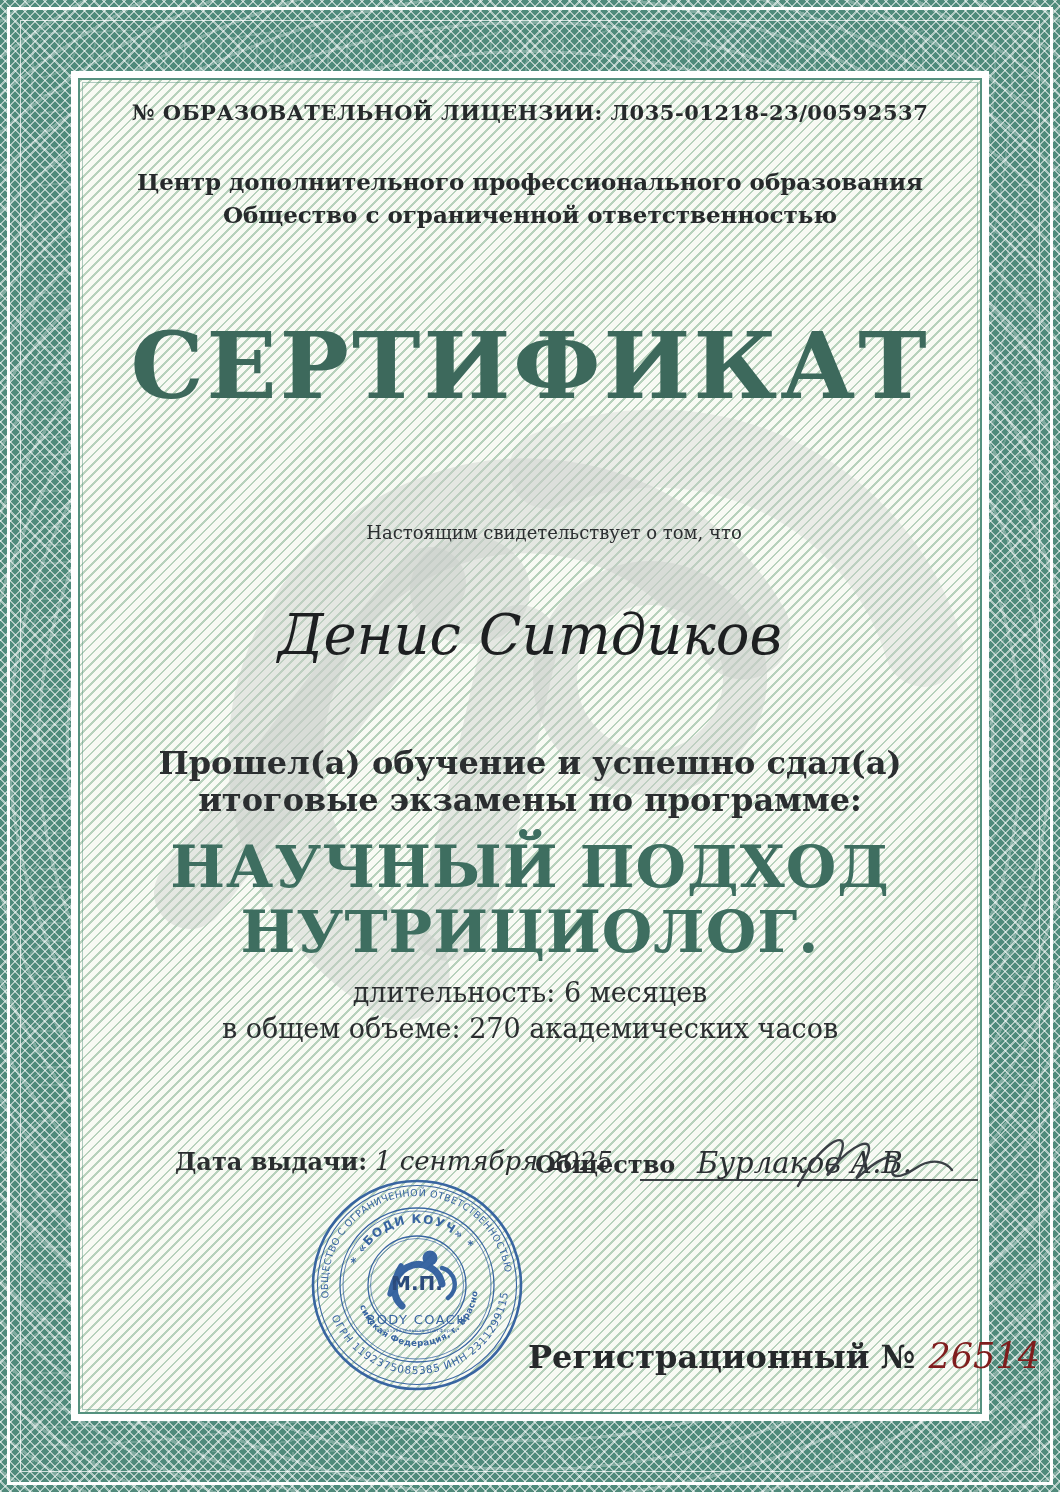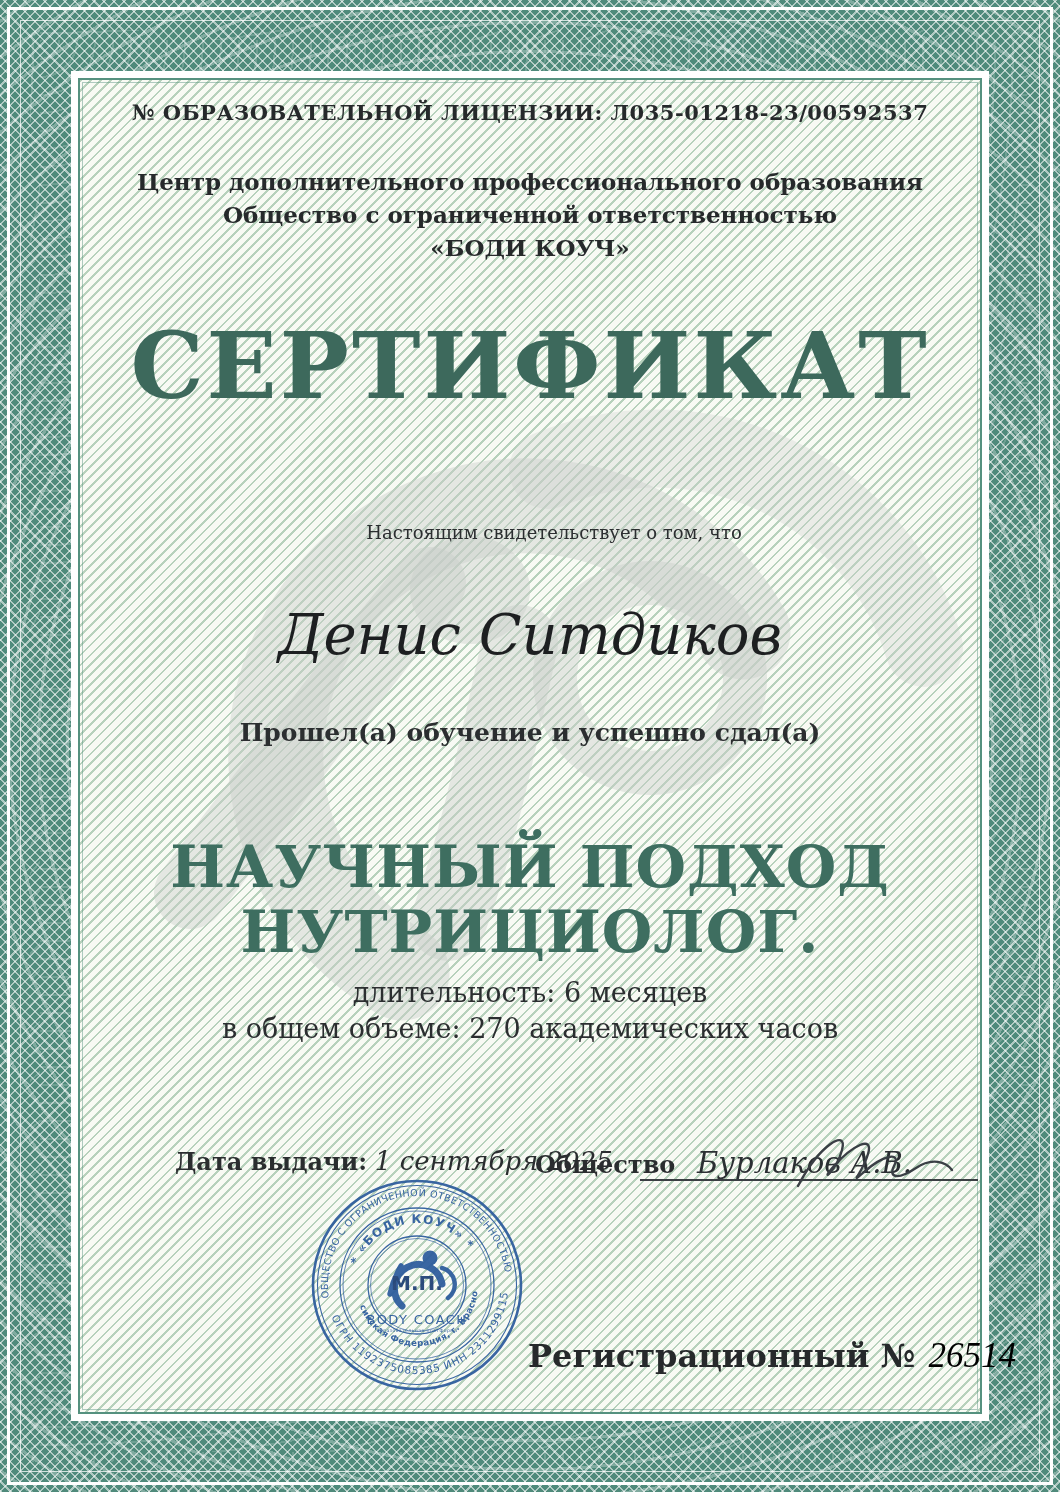--- a/index.html
+++ b/index.html
@@ -38,37 +38,37 @@
 
   
   .tb{position:absolute;left:0;width:100%;text-align:center;}
   .license{top:100px;font-size:21px;font-weight:bold;letter-spacing:.5px;color:#26292b;}
   .org{top:165px;font-size:23px;font-weight:bold;line-height:33px;color:#26292b;}
   .title{
     top:312px;font-size:92px;font-weight:bold;letter-spacing:3px;color:#3d695c;
   }
   .statement{top:522px;font-size:18px;font-weight:normal;color:#2b2e30;margin-left:24px;}
   .name{top:602px;font-size:56px;font-style:italic;color:#1d1f21;}
-  .completion{top:714px;font-size:25px;font-weight:bold;line-height:37px;color:#2b2e30;text-align:center;}
+  .completion{top:745px;font-size:32px;font-weight:bold;line-height:37px;color:#2b2e30;text-align:center;}
   .program{top:835px;font-size:58px;font-weight:bold;line-height:65px;letter-spacing:1px;color:#3e6e60;}
   .duration{top:975px;font-size:27px;line-height:36px;color:#2b2e30;text-align:center;}
 
   .meta-row{position:absolute;top:1146px;left:0;width:100%;font-size:24px;}
   .date-block{position:absolute;left:175px;top:0;white-space:nowrap;}
   .date-label{font-weight:bold;}
   .date-value{font-style:italic;font-size:26px;}
   .director-block{position:absolute;left:535px;top:0;white-space:nowrap;}
   .director-label{font-weight:bold;}
   .director-name{font-style:italic;font-size:29px;margin-left:14px;color:#2b2f33;}
   .sign-line{position:absolute;left:640px;top:33px;width:338px;border-bottom:2px solid #3a3f43;}
   .signature-svg{position:absolute;left:790px;top:-22px;}
 
   .reg-block{position:absolute;left:528px;top:1336px;white-space:nowrap;}
   .reg-label{font-size:32px;font-weight:bold;color:#26292b;}
-  .reg-number{font-size:35px;font-style:italic;margin-left:8px;color:#000000;font-family:Liberation Serif, serif;}
+  .reg-number{font-size:35px;font-style:italic;margin-left:8px;color:#7f1d1d;}
 
   .stamp{position:absolute;left:304px;top:1172px;width:226px;height:226px;opacity:.92;}
   .stamp text, .stamp textPath{font-family:"DejaVu Sans","Liberation Sans",sans-serif;}
 </style>
 </head>
 <body>
 
 <div class="page">
 
   <div class="frame">
@@ -90,31 +90,31 @@
       <circle cx="572" cy="600" r="95" stroke-width="44"></circle>
       <path d="M 470,392 A 280,280 0 0 1 846,570" stroke-width="78" stroke-opacity="0.30"></path>
     </g>
   </svg>
 
   <div class="tb license">№ ОБРАЗОВАТЕЛЬНОЙ ЛИЦЕНЗИИ: Л035-01218-23/00592537</div>
 
   <div class="tb org">
     <div>Центр дополнительного профессионального образования</div>
     <div>Общество с ограниченной ответственностью</div>
-    <div>«БОДИ КОУЧ»</div>
   </div>
 
   <div class="tb title">СЕРТИФИКАТ</div>
 
   <div class="tb statement">Настоящим свидетельствует о том, что</div>
 
   <div class="tb name">Денис Ситдиков</div>
 
   <div class="tb completion">
     <div>Прошел(а) обучение и успешно сдал(а)</div>
+    <div>итоговые экзамены по программе:</div>
   </div>
 
   <div class="tb program">
     <div>НАУЧНЫЙ ПОДХОД</div>
     <div>НУТРИЦИОЛОГ.</div>
   </div>
 
   <div class="tb duration">
     <div>длительность: 6 месяцев</div>
     <div>в общем объеме: 270 академических часов</div>

